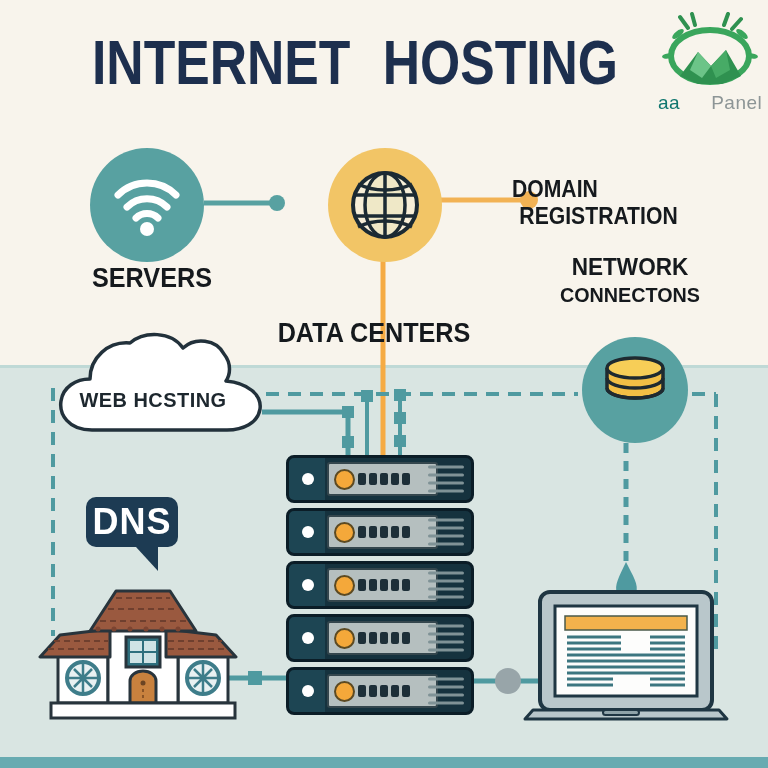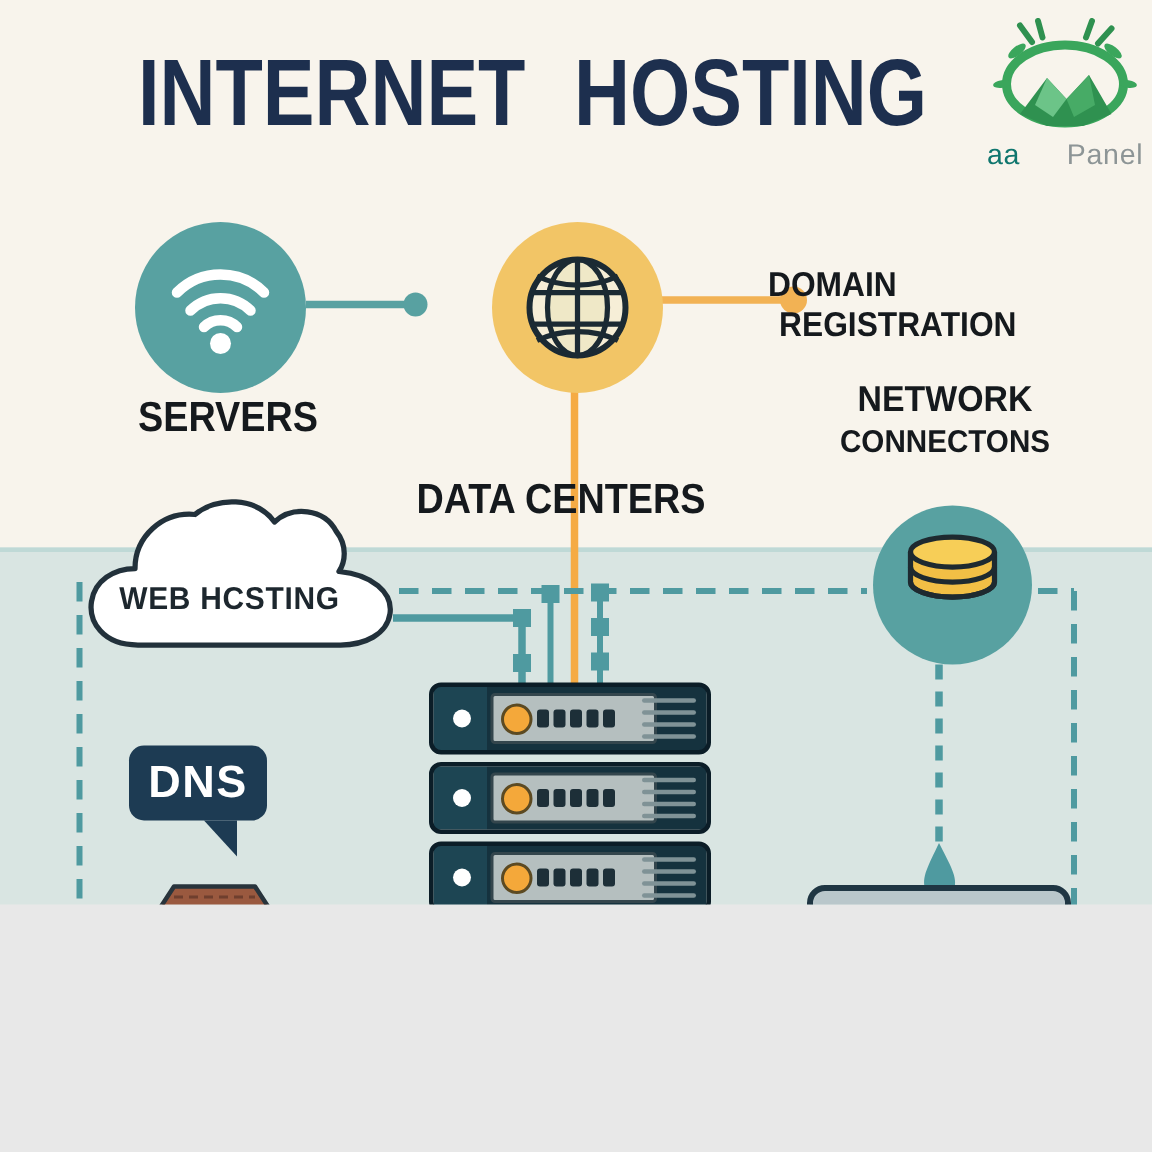--- a/index.html
+++ b/index.html
@@ -1,17 +1,17 @@
 <!DOCTYPE html>
 <html><head>
 <meta charset="utf-8">
 <style>
   html,body{margin:0;padding:0;background:#e8e8e8;}
   .canvas{
-    position:relative;width:768px;height:603px;overflow:hidden;
+    position:relative;width:768px;height:768px;overflow:hidden;
     font-family:"Liberation Sans",sans-serif;
   }
   
   .bg-top{position:absolute;left:0;top:0;width:768px;height:365px;background:#f8f4ec;z-index:0;}
   .bg-bottom{position:absolute;left:0;top:365px;width:768px;height:403px;background:#d9e5e2;border-top:3px solid #bfd9d6;z-index:0;}
   .bottom-bar{position:absolute;left:0;top:757px;width:768px;height:11px;background:#68abb1;z-index:1;}
 
   
   .title{
     position:absolute;left:92px;top:26px;z-index:6;
@@ -49,21 +49,21 @@
   .cloud{position:absolute;left:50px;top:330px;width:228px;height:118px;z-index:5;}
   .cloud-text{
     position:absolute;left:58px;top:388px;width:190px;text-align:center;z-index:6;
     font-size:21px;font-weight:700;color:#1d272e;letter-spacing:.5px;transform:scaleX(.95);
   }
 
   
   .dns{
     position:absolute;left:86px;top:497px;width:92px;height:50px;background:#1d3b53;border-radius:10px;
     display:flex;align-items:center;justify-content:center;z-index:5;
-    color:#fff;font-size:30px;font-weight:800;letter-spacing:1px;
+    color:#fff;font-size:36px;font-weight:800;letter-spacing:1px;
   }
   .dns::after{
     content:"";position:absolute;left:50px;top:100%;width:0;height:0;
     border-top:24px solid #1d3b53;border-left:22px solid transparent;
   }
 
   
   .house{position:absolute;left:38px;top:583px;z-index:4;}
   .laptop{position:absolute;left:515px;top:588px;z-index:4;}
 

